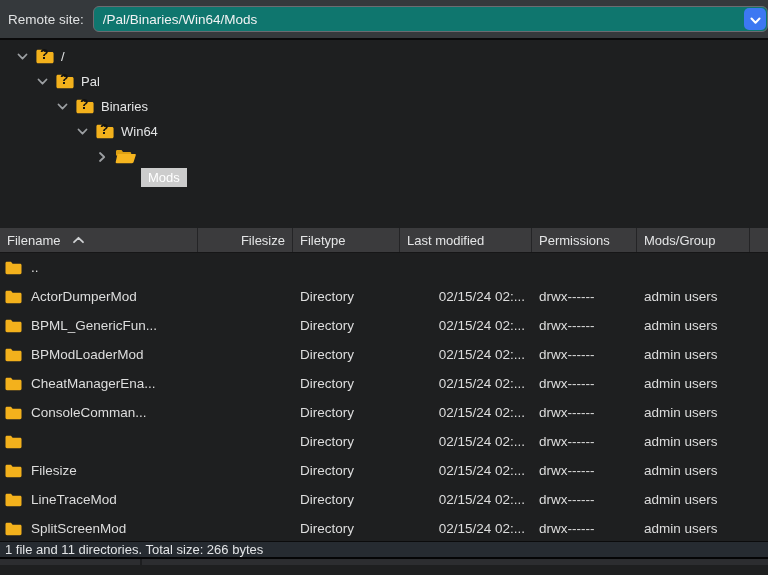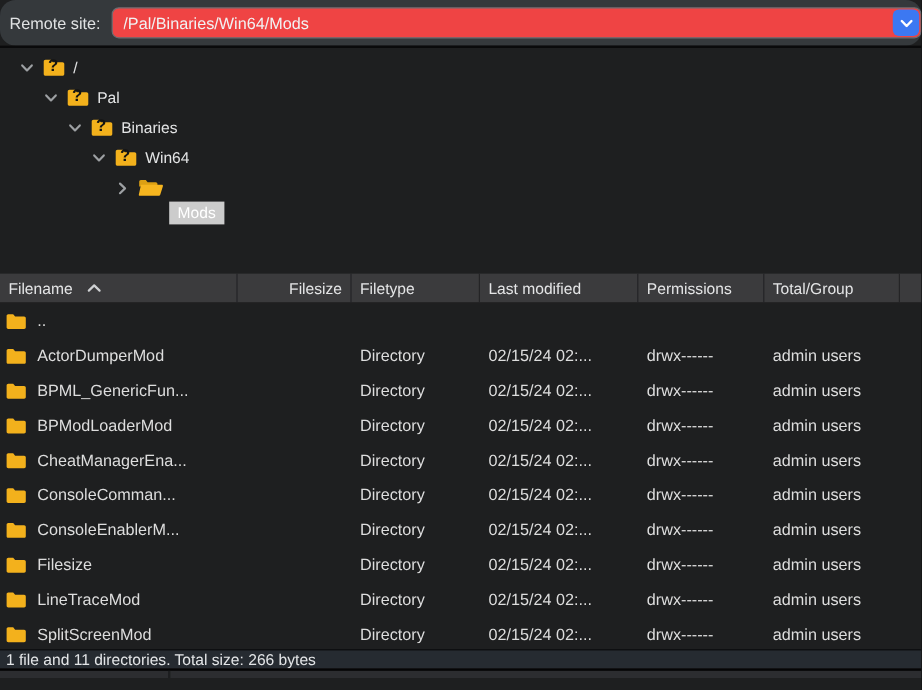--- a/index.html
+++ b/index.html
@@ -6,26 +6,26 @@
   html, body { background: #111; }
   body { font-family: "Liberation Sans", "DejaVu Sans", sans-serif; }
   .app {
     position: relative; width: 768px; height: 575px;
     background: #1e1f20; overflow: hidden; color: #dcdcdc;
   }
 
   
   .topbar {
     height: 38px; background: #35393c;
-    display: flex; align-items: center; padding: 0 0 0 8px; border-radius: 13px;
+    display: flex; align-items: center; padding: 0 0 0 8px;
   }
   .topbar-label { font-size: 13.5px; color: #e0e2e3; white-space: nowrap; }
   .combo {
     position: relative; flex: 1; height: 26px; margin-left: 9px;
-    background: #ef4444; border: 1px solid #6c6c71; border-radius: 6px;
+    background: #0f766e; border: 1px solid #6c6c71; border-radius: 6px;
     display: flex; align-items: center;
   }
   .combo-value {
     width: 100%; height: 100%; background: transparent; border: none; outline: none;
     color: #f1f2f3; font-size: 13.5px; padding: 0 30px 0 9px;
     font-family: "Liberation Sans", "DejaVu Sans", sans-serif;
   }
   .combo-btn {
     position: absolute; right: 1px; top: 1px; width: 22px; height: 22px;
     background: #3c78f2; border-radius: 5px;
@@ -52,21 +52,21 @@
     border-bottom: 1px solid #161617; font-size: 13px; color: #e4e5e6;
   }
   .hcell { display: flex; align-items: center; border-right: 1px solid #242426; padding: 0 7px; }
   .hcell.filler { flex: 1; border-right: none; }
   .sort-icon { margin-left: 12px; display: flex; }
 
   
   .c-name  { width: 198px; }
   .c-size  { width: 95px;  justify-content: flex-end; text-align: right; }
   .c-type  { width: 107px; }
-  .c-mod   { width: 132px; }
+  .c-mod   { width: 132px; text-align: right; }
   .c-perm  { width: 105px; }
   .c-owner { width: 113px; }
 
   
   .rows { height: 288px; overflow: hidden; }
   .frow { height: 29px; display: flex; align-items: center; font-size: 13.5px; color: #dddddd; }
   .cell { padding: 0 7px; white-space: nowrap; overflow: hidden; }
   .cell.c-size { padding-right: 8px; }
   .name-wrap { display: flex; align-items: center; padding-left: 5px; }
   .row-ficon { width: 17px; height: 14px; margin-right: 9px; flex: none; display: flex; }
@@ -187,21 +187,21 @@
       <span class="sort-icon">
         <svg width="13" height="8" viewBox="0 0 13 8">
             <path d="M2 6.2 L6.5 1.8 L11 6.2" fill="none" stroke="#cfd1d3" stroke-width="1.8" stroke-linecap="round" stroke-linejoin="round"></path>
           </svg>
       </span>
     </div>
     <div class="hcell c-size">Filesize</div>
     <div class="hcell c-type">Filetype</div>
     <div class="hcell c-mod">Last modified</div>
     <div class="hcell c-perm">Permissions</div>
-    <div class="hcell c-owner">Total/Group</div>
+    <div class="hcell c-owner">Mods/Group</div>
     <div class="hcell filler"></div>
   </div>
 
   <div class="rows">
 
     <div class="frow">
       <div class="cell c-name name-wrap">
           <span class="row-ficon">
             <svg width="17" height="14" viewBox="0 0 17 14">
               <use href="#icn-folder"></use>
@@ -296,21 +296,20 @@
       <div class="cell c-owner">admin users</div>
     </div>
 
     <div class="frow">
       <div class="cell c-name name-wrap">
           <span class="row-ficon">
             <svg width="17" height="14" viewBox="0 0 17 14">
               <use href="#icn-folder"></use>
             </svg>
           </span>
-          <span>ConsoleEnablerM...</span>
         </div>
       <div class="cell c-size"></div>
       <div class="cell c-type">Directory</div>
       <div class="cell c-mod">02/15/24 02:...</div>
       <div class="cell c-perm">drwx------</div>
       <div class="cell c-owner">admin users</div>
     </div>
 
     <div class="frow">
       <div class="cell c-name name-wrap">

